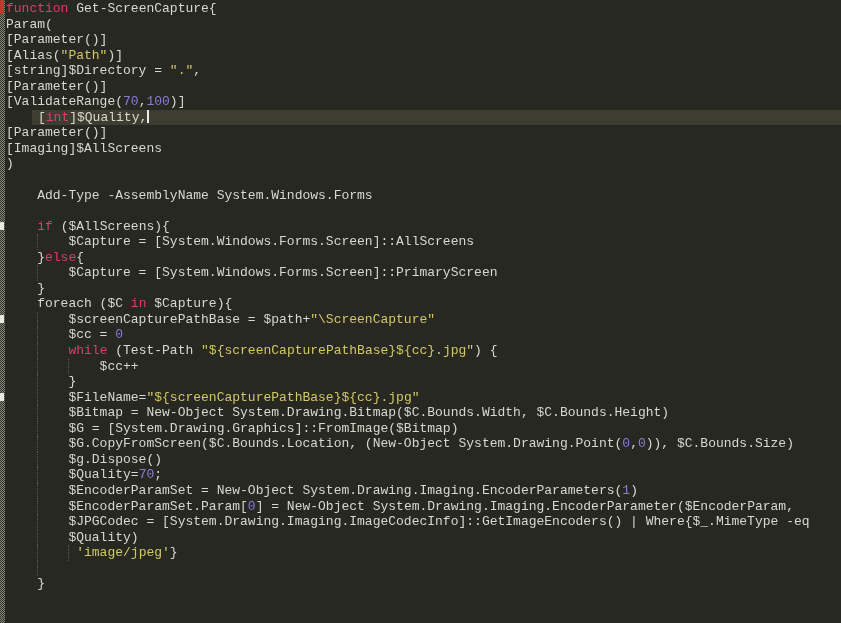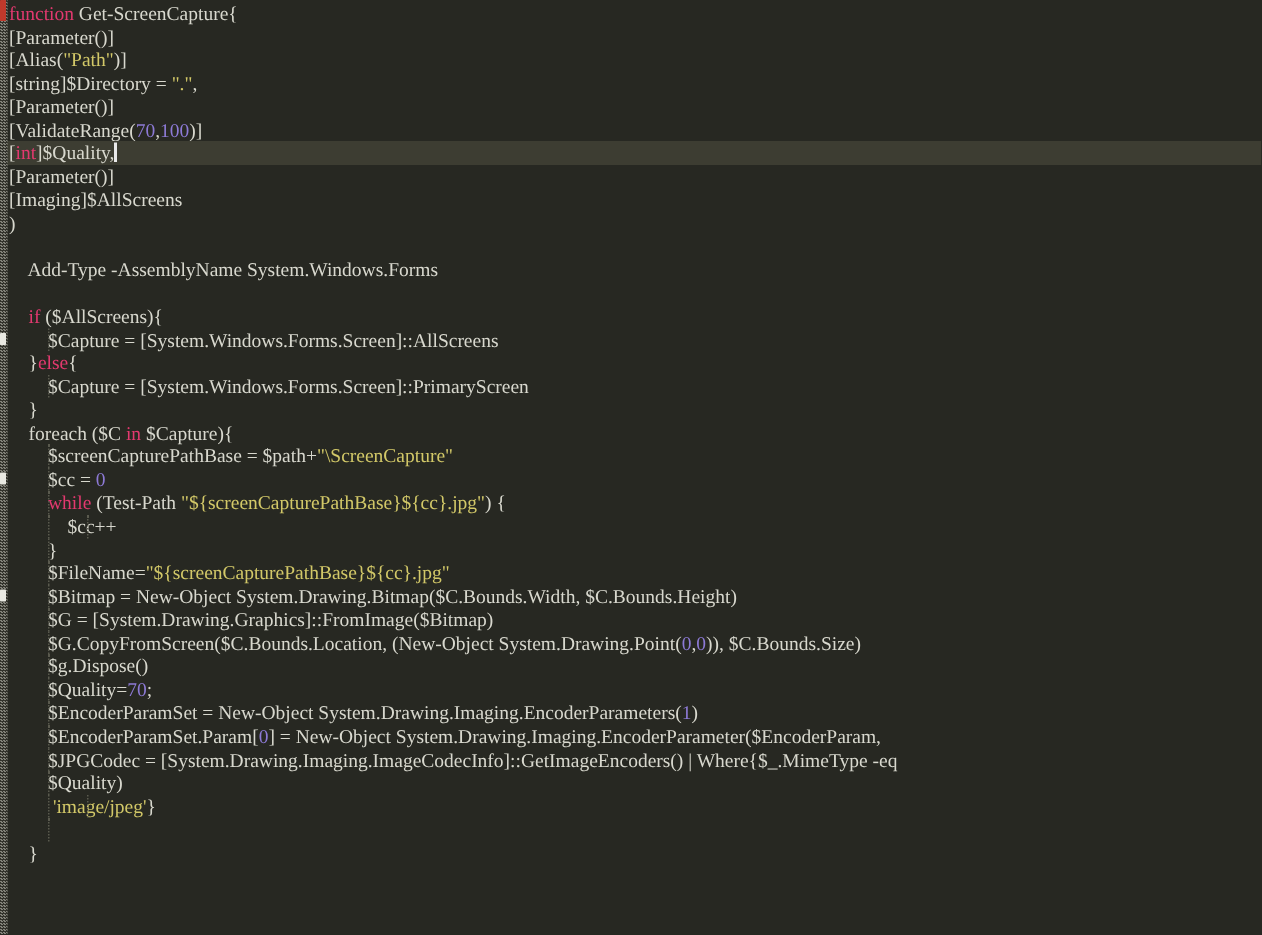--- a/index.html
+++ b/index.html
@@ -29,31 +29,30 @@
     width: 4px;
     border-radius: 0.5px;
   }
   .margin-mark.red  { background: var(--modmark, #c0392b); width: 3.5px; }
   .margin-mark.white{ background: var(--foldmark, #e9e9e2); }
 
   #code {
     position: absolute;
     left: 0; top: 1px; right: 0;
     z-index: 1;
-    font-family: Liberation Serif, serif;
   }
   .line {
     position: relative;
     height: 15.55px;
     line-height: 15.55px;
     white-space: pre;
     padding-left: 6px;
     color: var(--fg, #d8d8ce);
   }
-  .line.current { background: var(--curline, #3d3d32); }
+  .line.current { background: var(--curline, #3d3d32); margin-left: 32px; }
   .tok-p { color: var(--fg, #d8d8ce); }
   .tok-k { color: var(--kw, #e2396f); }
   .tok-s { color: var(--str, #d2c868); }
   .tok-n { color: var(--num, #8d7ad6); }
   .guide {
     position: absolute;
     top: 0; bottom: 0;
     width: 0;
     border-left: 1px dotted var(--guide, #5a5a4e);
     pointer-events: none;
@@ -71,20 +70,21 @@
 
 <div id="screen">
   <div id="fold-margin">
       <div class="margin-mark red" style="top: 0px; height: 14px;"></div>
       <div class="margin-mark white" style="top: 221.7px; height: 8px;"></div>
       <div class="margin-mark white" style="top: 315px; height: 8px;"></div>
       <div class="margin-mark white" style="top: 392.75px; height: 8px;"></div>
     </div>
   <div id="code">
       <div class="line"><span class="tok-k">function</span><span class="tok-p"> Get-ScreenCapture{</span></div>
+      <div class="line"><span class="tok-p">Param(</span></div>
       <div class="line"><span class="tok-p">[Parameter()]</span></div>
       <div class="line"><span class="tok-p">[Alias(</span><span class="tok-s">"Path"</span><span class="tok-p">)]</span></div>
       <div class="line"><span class="tok-p">[string]$Directory = </span><span class="tok-s">"."</span><span class="tok-p">,</span></div>
       <div class="line"><span class="tok-p">[Parameter()]</span></div>
       <div class="line"><span class="tok-p">[ValidateRange(</span><span class="tok-n">70</span><span class="tok-p">,</span><span class="tok-n">100</span><span class="tok-p">)]</span></div>
       <div class="line current"><span class="tok-p">[</span><span class="tok-k">int</span><span class="tok-p">]$Quality,</span><span class="caret"></span></div>
       <div class="line"><span class="tok-p">[Parameter()]</span></div>
       <div class="line"><span class="tok-p">[Imaging]$AllScreens</span></div>
       <div class="line"><span class="tok-p">)</span></div>
       <div class="line"></div>

